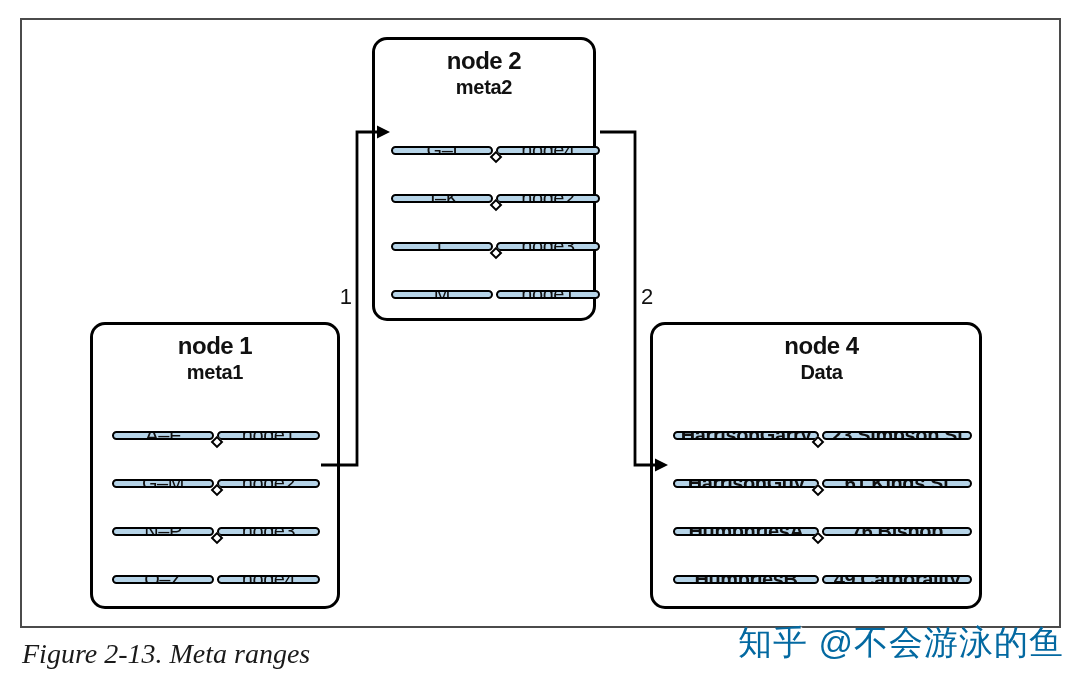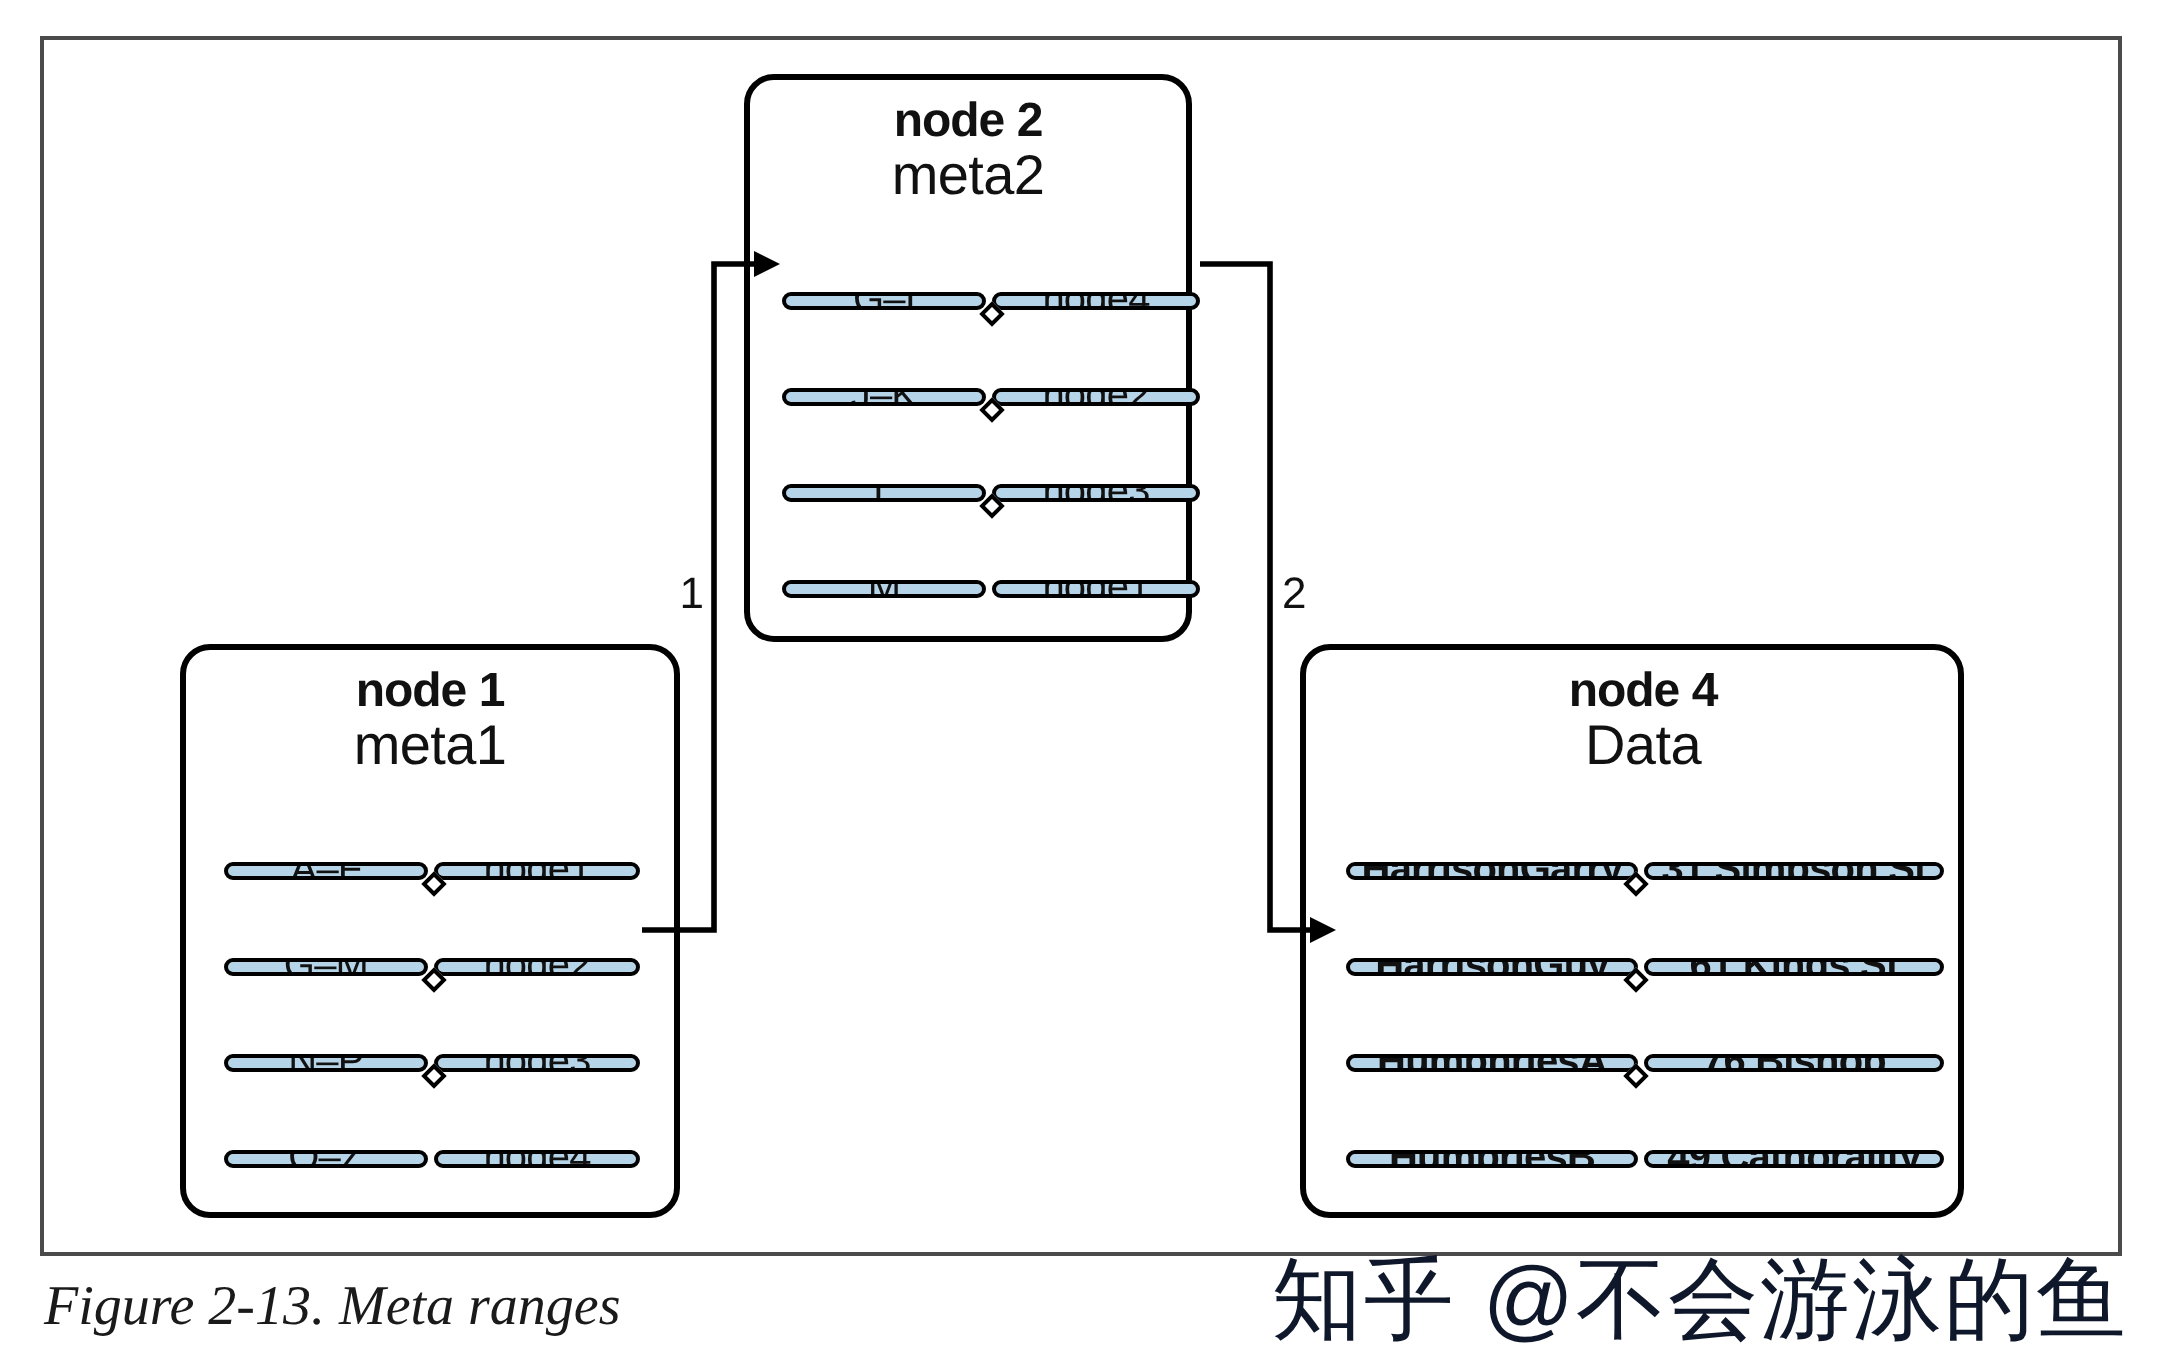--- a/index.html
+++ b/index.html
@@ -32,23 +32,24 @@
   .node-title {
     margin-top: 7px;
     text-align: center;
     font-weight: bold;
     font-size: 24px;
     line-height: 28px;
     letter-spacing: -0.5px;
   }
   .node-subtitle {
     text-align: center;
-    font-size: 28px;
+    font-size: 20px;
     line-height: 25px;
     letter-spacing: -0.3px;
+    font-weight: bold;
   }
   .pill-grid {
     position: absolute;
     top: 70px;
     display: grid;
     grid-template-rows: repeat(4, 45px);
     gap: 3px;
   }
   .n2 .pill-grid { left: 16px; grid-template-columns: 102px 104px; }
   .n1 .pill-grid { left: 19px; grid-template-columns: 102px 103px; }
@@ -103,22 +104,22 @@
     left: 22px; top: 638px;
     font-family: "Liberation Serif", "DejaVu Serif", serif;
     font-style: italic;
     font-size: 28px;
     color: #1a1a1a;
     white-space: nowrap;
   }
   .watermark {
     position: absolute;
     right: 16px; top: 620px;
-    font-size: 45px;
-    color: #0f172a;
+    font-size: 34px;
+    color: #0369a1;
     text-shadow: 1px 1px 0 #ffffff, 2px 2px 1px rgba(255,255,255,0.9);
     white-space: nowrap;
     letter-spacing: 1px;
   }
 </style>
 </head>
 <body>
 
 <div class="stage">
 
@@ -158,21 +159,21 @@
     <div class="junction-diamond jd1"></div>
     <div class="junction-diamond jd2"></div>
     <div class="junction-diamond jd3"></div>
   </div>
 
   <div class="node-box n4">
     <div class="node-title">node 4</div>
     <div class="node-subtitle">Data</div>
     <div class="pill-grid">
       <div class="pill">HarrisonGarry</div>
-      <div class="pill">31 Simpson St</div>
+      <div class="pill">23 Simpson St</div>
       <div class="pill">HarrisonGuy</div>
       <div class="pill">61 Kings St</div>
       <div class="pill">HumphriesA</div>
       <div class="pill">76 Bishop</div>
       <div class="pill">HumpriesB</div>
       <div class="pill">49 Cathorality</div>
     </div>
     <div class="junction-diamond jd1"></div>
     <div class="junction-diamond jd2"></div>
     <div class="junction-diamond jd3"></div>

